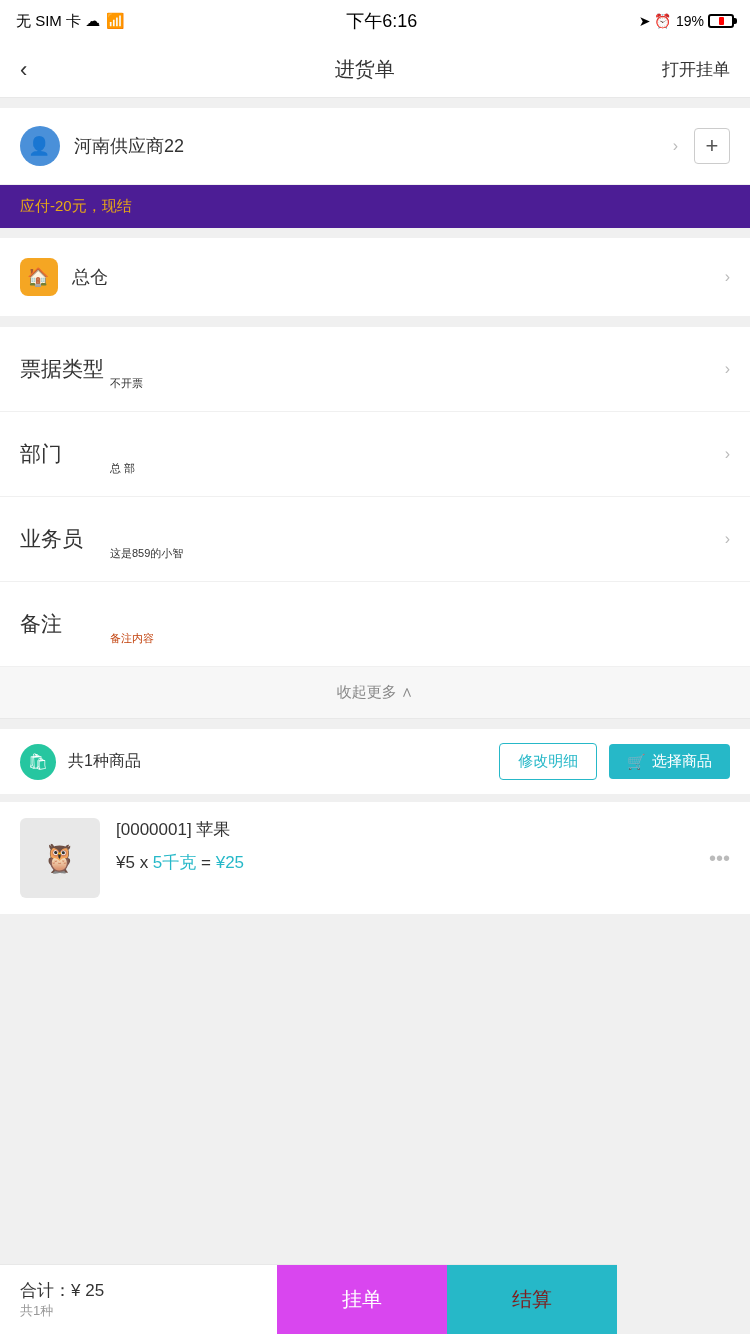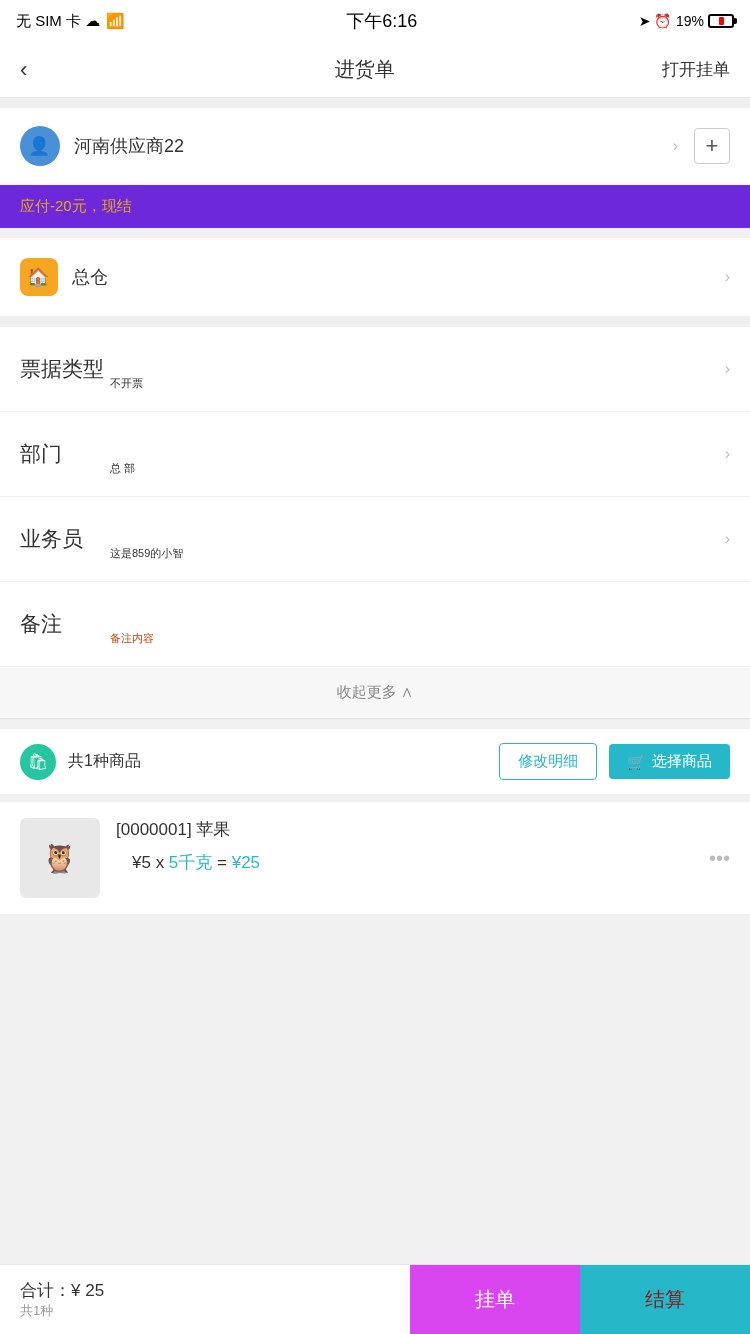--- a/index.html
+++ b/index.html
@@ -82,21 +82,21 @@
     .chevron { color: #bbb; font-size: 16px; margin-left: 8px; }
     .add-btn {
       width: 36px; height: 36px;
       border: 1px solid #ccc; border-radius: 4px;
       display: flex; align-items: center; justify-content: center;
       color: #555; font-size: 22px; margin-left: 16px; cursor: pointer;
     }
 
     
     .notice-bar {
-      background: #6d28d9;
+      background: #4c1d95;
       padding: 12px 20px;
       font-size: 15px;
       color: #e6a817;
     }
 
     
     .row-item {
       display: flex;
       align-items: center;
       padding: 20px 20px;
@@ -178,30 +178,30 @@
       border-top: 8px solid #f0f0f0;
     }
     .product-thumb {
       width: 80px; height: 80px; border-radius: 6px;
       background: #e8e8e8;
       display: flex; align-items: center; justify-content: center;
       color: #bbb; font-size: 28px; flex-shrink: 0; margin-right: 16px;
     }
     .product-info { flex: 1; }
     .product-name { font-size: 17px; color: #333; margin-bottom: 10px; }
-    .product-price { font-size: 17px; color: #333; margin-left: 16px; }
+    .product-price { font-size: 17px; color: #333; }
     .product-price .price-highlight { color: #26b8c8; }
     .product-more {
       color: #bbb; font-size: 20px; cursor: pointer; align-self: center; padding-left: 10px;
     }
 
     
     .bottom-bar {
       position: fixed;
-      bottom: 0; left: 0; width: 750px;
+      bottom: 0; left: 0; width: 617px;
       height: 70px;
       display: flex;
       background: #fff;
       border-top: 1px solid #e8e8e8;
     }
     .bottom-total {
       flex: 1;
       display: flex;
       flex-direction: column;
       justify-content: center;

